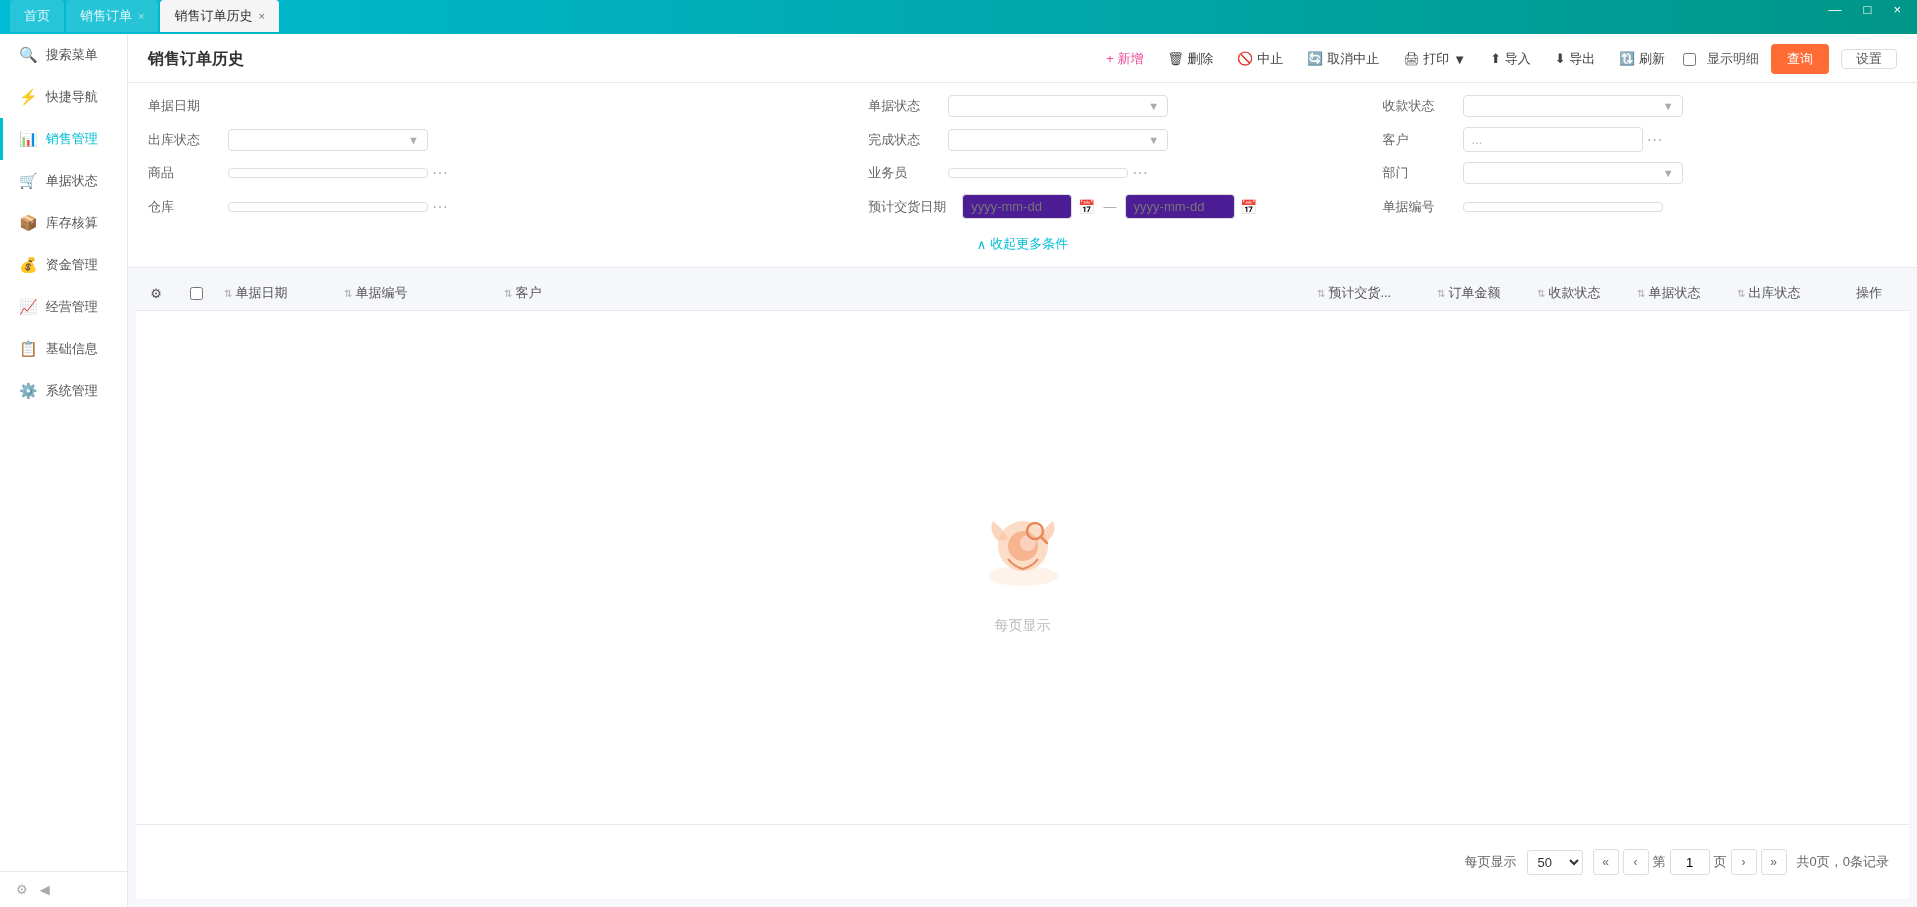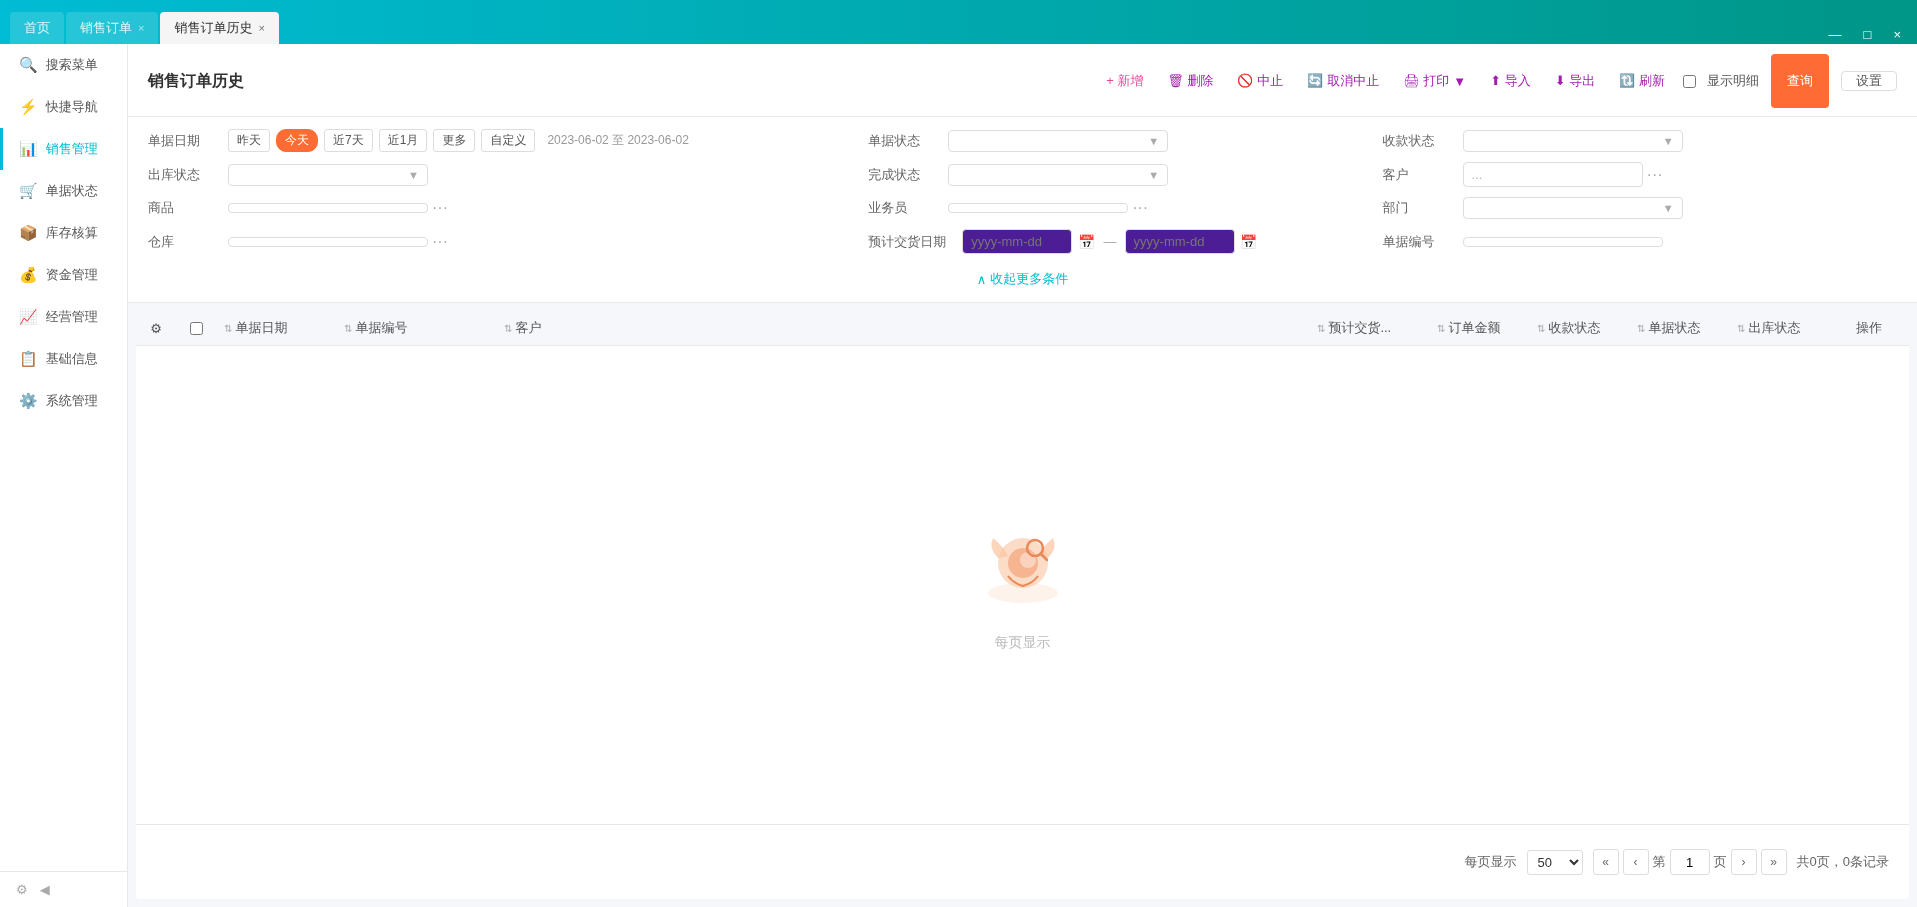--- a/index.html
+++ b/index.html
@@ -1,23 +1,23 @@
 <!DOCTYPE html>
 <html><head>
   <meta charset="utf-8">
   <style>
     * { box-sizing: border-box; margin: 0; padding: 0; font-family: 'Microsoft YaHei', Arial, sans-serif; font-size: 13px; }
     body { display: flex; flex-direction: column; height: 100vh; background: #f5f5f5; overflow: hidden; }
 
     
     .top-bar {
-      height: 44px;
+      height: 34px;
       background: linear-gradient(to right, #00bcd4, #009688);
       display: flex;
-      align-items: flex-end;
+      align-items: flex-start;
       padding: 0 10px;
       color: white;
       flex-shrink: 0;
     }
     .tab-list {
       display: flex;
       align-items: center;
       flex: 1;
       gap: 2px;
     }
@@ -102,32 +102,32 @@
     .toolbar {
       display: flex;
       align-items: center;
       gap: 12px;
     }
     .toolbar-btn {
       display: flex;
       align-items: center;
       gap: 4px;
       font-size: 13px;
-      color: #a21caf;
+      color: #404040;
       cursor: pointer;
       background: none;
       border: none;
       padding: 4px 6px;
     }
     .btn-primary {
       background: #ff6b35;
       color: white;
       border: none;
       border-radius: 4px;
-      padding: 18px 16px;
+      padding: 6px 16px;
       cursor: pointer;
       font-size: 13px;
     }
     .btn-secondary {
       background: white;
       color: #555;
       border: 1px solid #ddd;
       border-radius: 4px;
       padding: 0 14px;
       cursor: pointer;
@@ -443,29 +443,20 @@
         <button class="btn-primary">查询</button>
         <button class="btn-secondary">设置</button>
       </div>
     </div>
 
     <div class="filter-section">
 
       <div class="filter-row">
         <div class="filter-col" style="flex:1.4;">
           <span class="filter-label">单据日期</span>
-          <div class="filter-content">
-            <button class="date-quick-btn">昨天</button>
-            <button class="date-quick-btn active">今天</button>
-            <button class="date-quick-btn">近7天</button>
-            <button class="date-quick-btn">近1月</button>
-            <button class="date-quick-btn">更多</button>
-            <button class="date-quick-btn">自定义</button>
-            <span class="date-range-text">2023-06-02 至 2023-06-02</span>
-          </div>
         </div>
         <div class="filter-col" style="flex:1;">
           <span class="filter-label">单据状态</span>
           <div class="filter-select filter-select-wide">
             <span style="color:#ccc;"></span>
             <span class="chevron-down">▼</span>
           </div>
         </div>
         <div class="filter-col" style="flex:1;">
           <span class="filter-label">收款状态</span>

